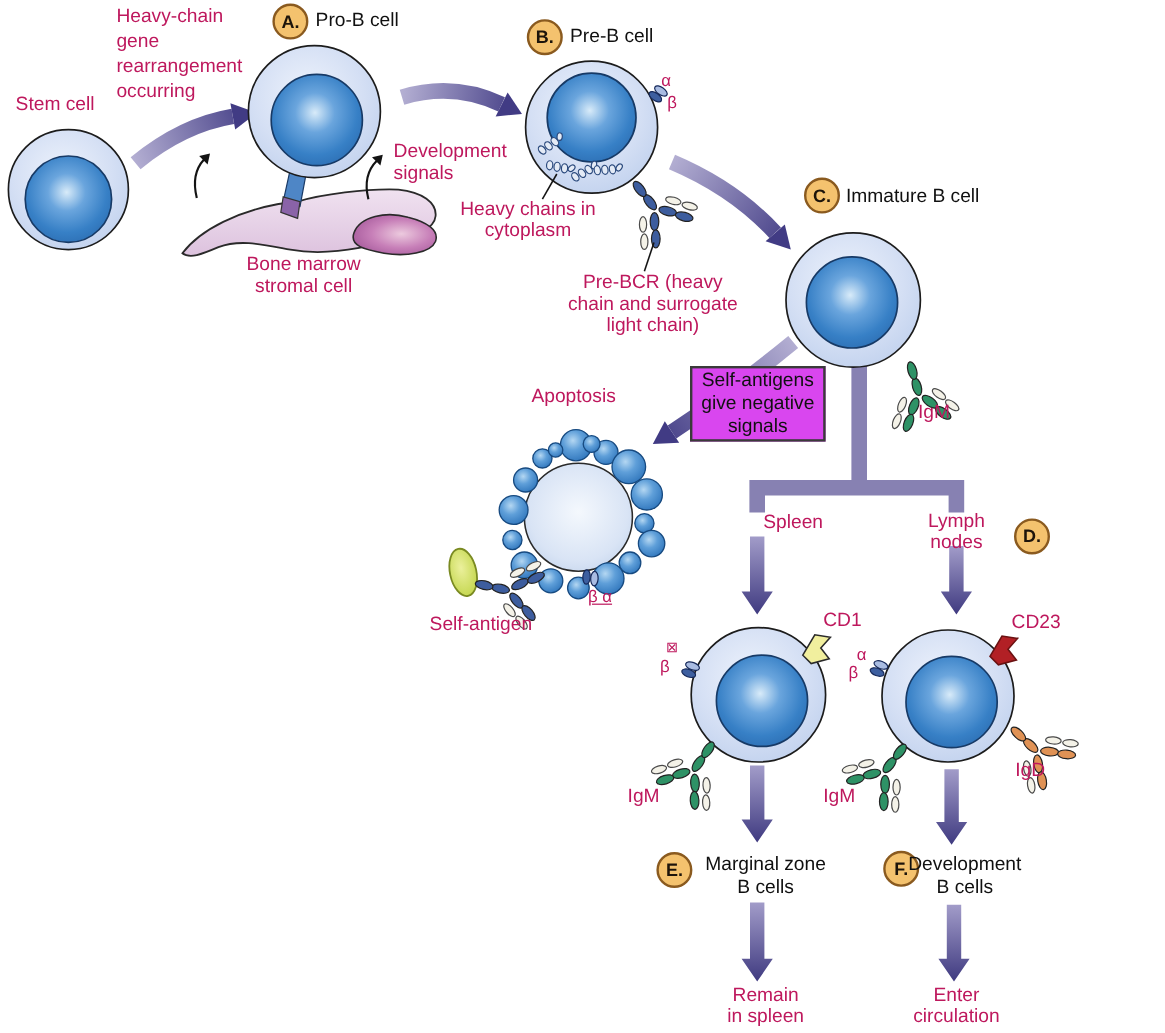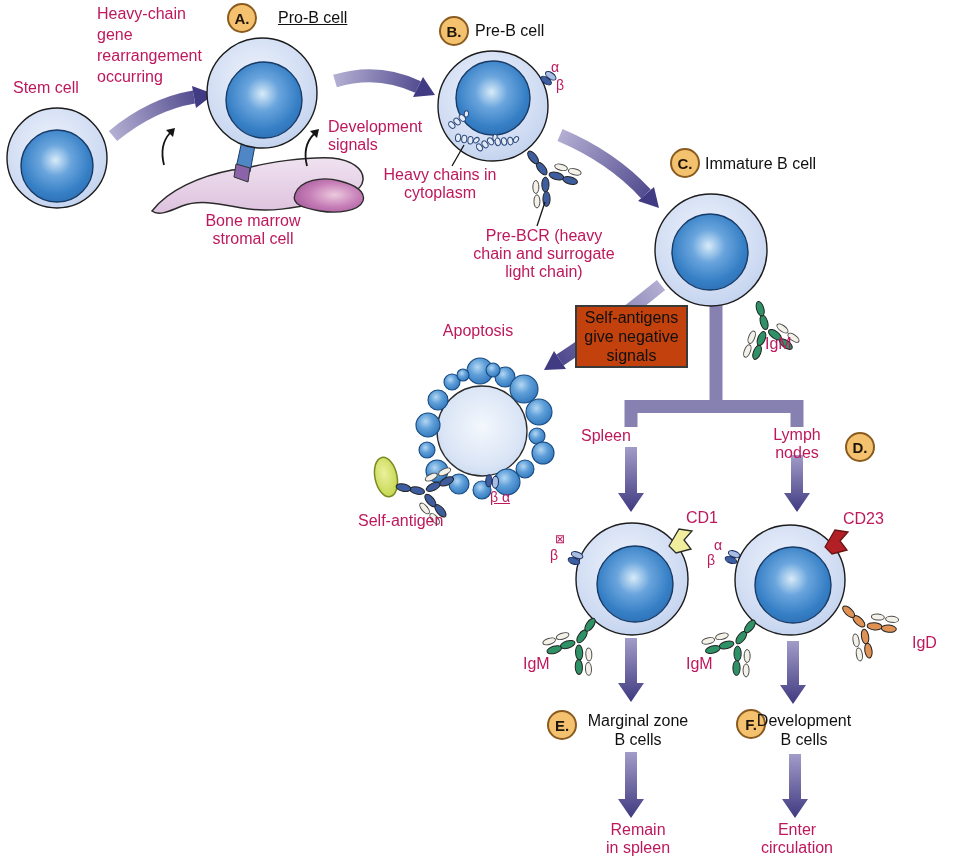--- a/index.html
+++ b/index.html
@@ -9,21 +9,21 @@
   .label{position:absolute;font:16px/18px "Liberation Sans",sans-serif;color:#be185d;white-space:pre-line;}
   .center{transform:translateX(-50%);text-align:center;}
   .note{line-height:21px;}
   .tight{line-height:18px;}
   .greek{font-size:14px;line-height:15px;}
   .tiny{font-size:12px;line-height:12px;}
   .badge{position:absolute;width:30px;height:30px;border-radius:50%;background:#f4c26e;
          border:2px solid #8a5a1f;box-sizing:border-box;display:flex;align-items:center;justify-content:center;
          font:bold 15px "Liberation Sans",sans-serif;color:#1d140a;}
   .stage-label{position:absolute;font:16px/19px "Liberation Sans",sans-serif;color:#101010;white-space:pre-line;}
-  .sig-box{position:absolute;left:575px;top:305px;width:113px;height:63px;background:#c2410c;
+  .sig-box{position:absolute;left:575px;top:305px;width:113px;height:63px;background:#d946ef;
            border:2px solid #3a3a3a;box-sizing:border-box;display:flex;align-items:center;justify-content:center;
            text-align:center;font:16px/19px "Liberation Sans",sans-serif;color:#101010;white-space:pre-line;}
   .hc{fill:currentColor;stroke:#222222;stroke-width:1;}
   .lc{fill:#f4f2e8;stroke:#4a4a4a;stroke-width:1;}
   .rc1{fill:#3d5fa0;stroke:#16295a;stroke-width:1;}
   .rc2{fill:#a9bce2;stroke:#16295a;stroke-width:1;}
   .bead{fill:#e4ebf6;stroke:#2b4a7d;stroke-width:1;}
   .blk{stroke:#141414;fill:none;stroke-width:1.8;}
   .ldr{stroke:#141414;fill:none;stroke-width:1.3;}
 </style>
@@ -228,21 +228,21 @@
   <path class="ldr" d="M545,202 L537,226"></path>
 </svg>
 
 <div class="badge" style="left:227px;top:3px;">A.</div>
 <div class="badge" style="left:439px;top:16px;">B.</div>
 <div class="badge" style="left:670px;top:148px;">C.</div>
 <div class="badge" style="left:845px;top:432px;">D.</div>
 <div class="badge" style="left:547px;top:710px;">E.</div>
 <div class="badge" style="left:736px;top:709px;">F.</div>
 
-<div class="stage-label" style="left:278px;top:8px;text-decoration:underline;">Pro-B cell</div>
+<div class="stage-label" style="left:263px;top:8px;">Pro-B cell</div>
 <div class="stage-label" style="left:475px;top:21px;">Pre-B cell</div>
 <div class="stage-label" style="left:705px;top:154px;">Immature B cell</div>
 <div class="stage-label center" style="left:638px;top:711px;">Marginal zone
 B cells</div>
 <div class="stage-label center" style="left:804px;top:711px;">Development
 B cells</div>
 
 <div class="label" style="left:13px;top:79px;">Stem cell</div>
 <div class="label note" style="left:97px;top:3px;width:130px;">Heavy-chain
 gene
@@ -255,29 +255,29 @@
 <div class="label tight center" style="left:440px;top:166px;">Heavy chains in
 cytoplasm</div>
 <div class="label tight center" style="left:544px;top:227px;">Pre-BCR (heavy
 chain and surrogate
 light chain)</div>
 <div class="label center" style="left:478px;top:322px;">Apoptosis</div>
 <div class="label" style="left:358px;top:512px;">Self-antigen</div>
 <div class="sig-box">Self-antigens
 give negative
 signals</div>
-<div class="label" style="left:581px;top:427px;">Spleen</div>
+<div class="label" style="left:636px;top:427px;">Spleen</div>
 <div class="label tight center" style="left:797px;top:426px;">Lymph
 nodes</div>
 <div class="label" style="left:686px;top:509px;">CD1</div>
 <div class="label" style="left:843px;top:510px;">CD23</div>
 <div class="label" style="left:765px;top:335px;">IgM</div>
 <div class="label" style="left:523px;top:655px;">IgM</div>
 <div class="label" style="left:686px;top:655px;">IgM</div>
-<div class="label" style="left:912px;top:634px;">IgD</div>
+<div class="label" style="left:846px;top:634px;">IgD</div>
 <div class="label greek" style="left:551px;top:60px;">α</div>
 <div class="label greek" style="left:556px;top:78px;">β</div>
 <div class="label tiny" style="left:555px;top:533px;">⊠</div>
 <div class="label greek" style="left:550px;top:548px;">β</div>
 <div class="label greek" style="left:714px;top:538px;">α</div>
 <div class="label greek" style="left:707px;top:553px;">β</div>
 <div class="label greek" style="left:490px;top:490px;text-decoration:underline;">β α</div>
 <div class="label tight center" style="left:638px;top:821px;">Remain
 in spleen</div>
 <div class="label tight center" style="left:797px;top:821px;">Enter

